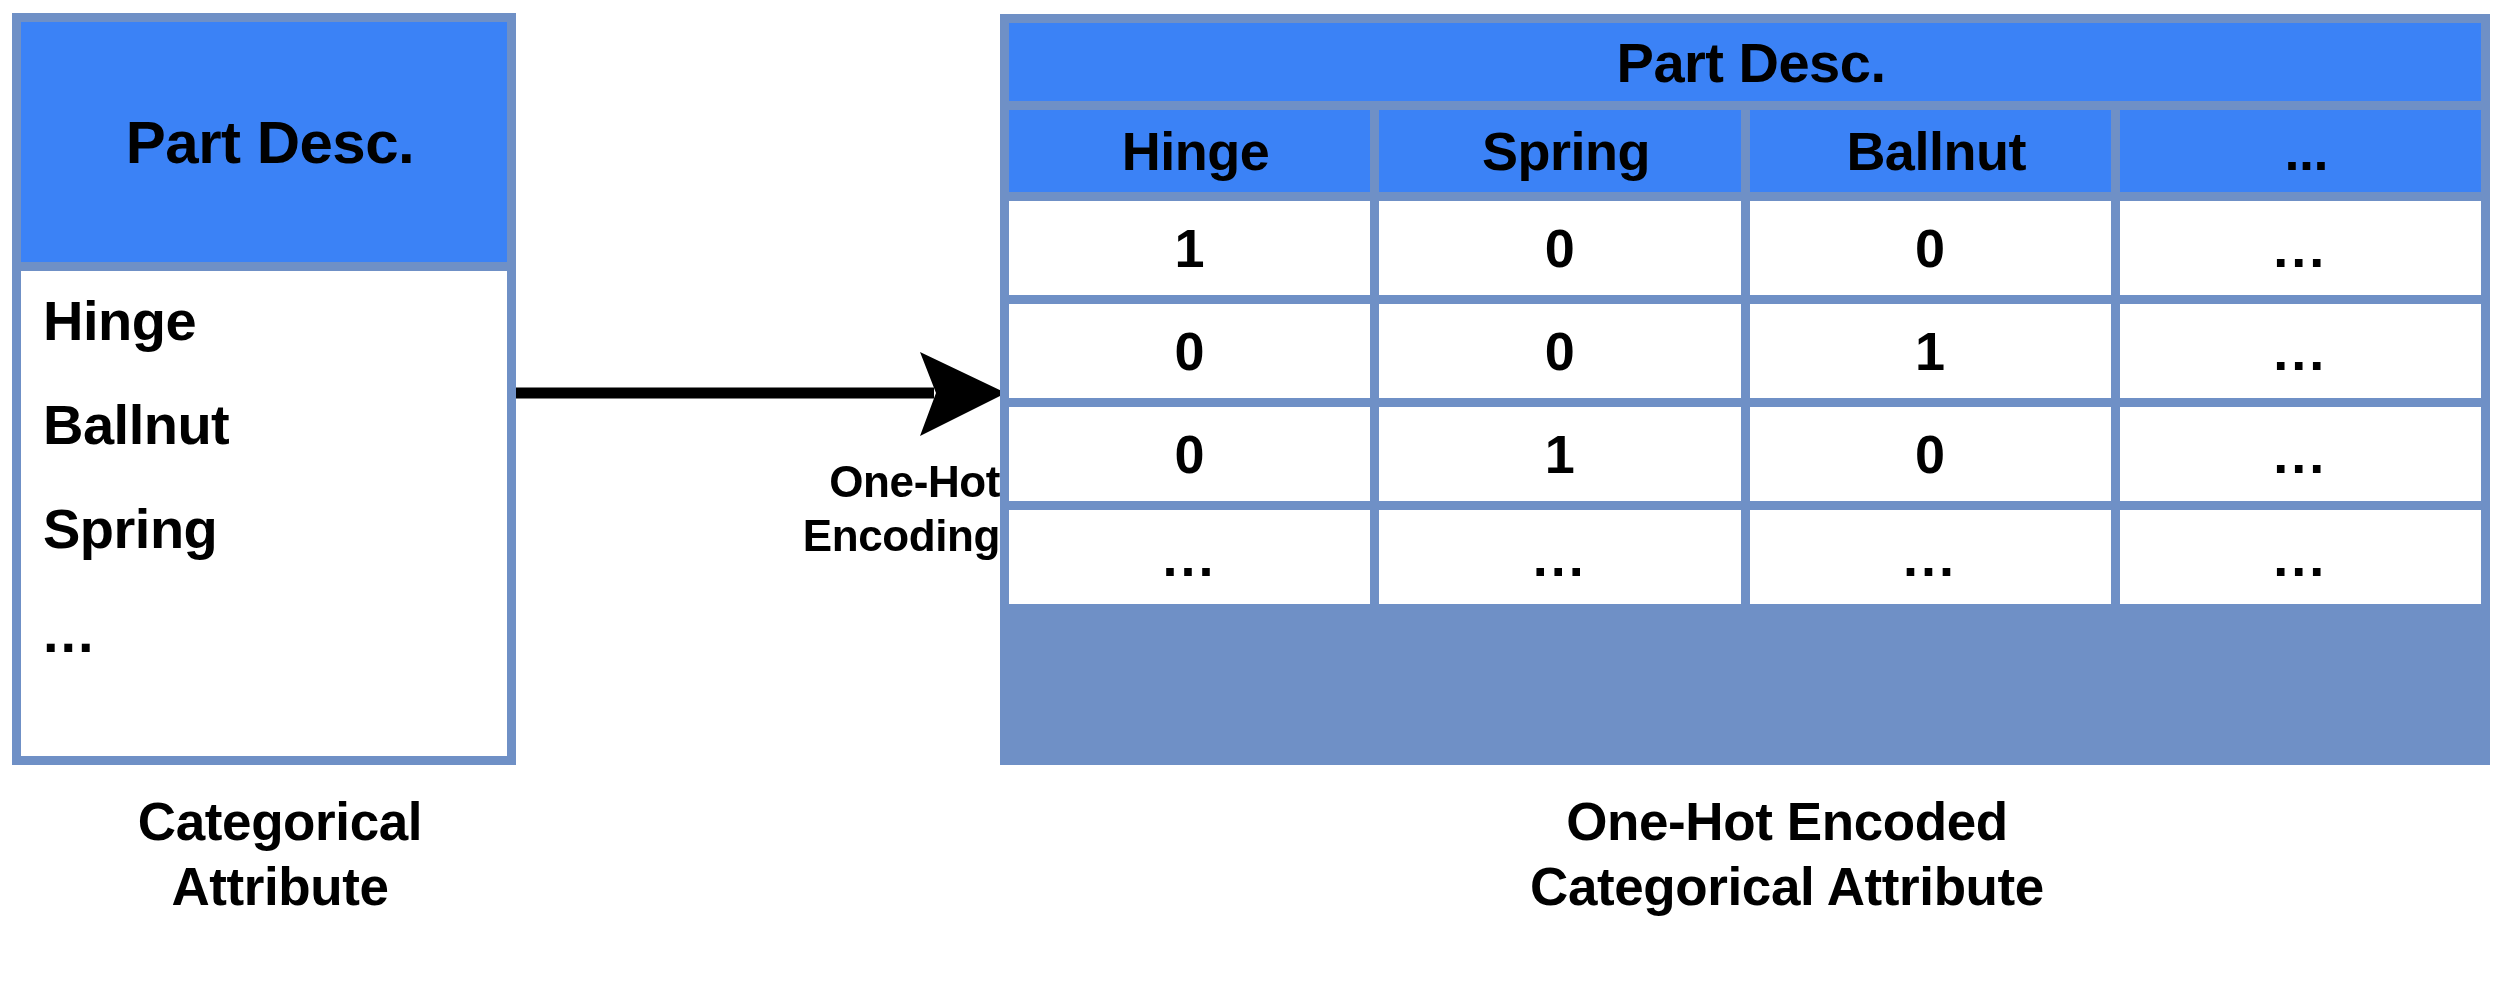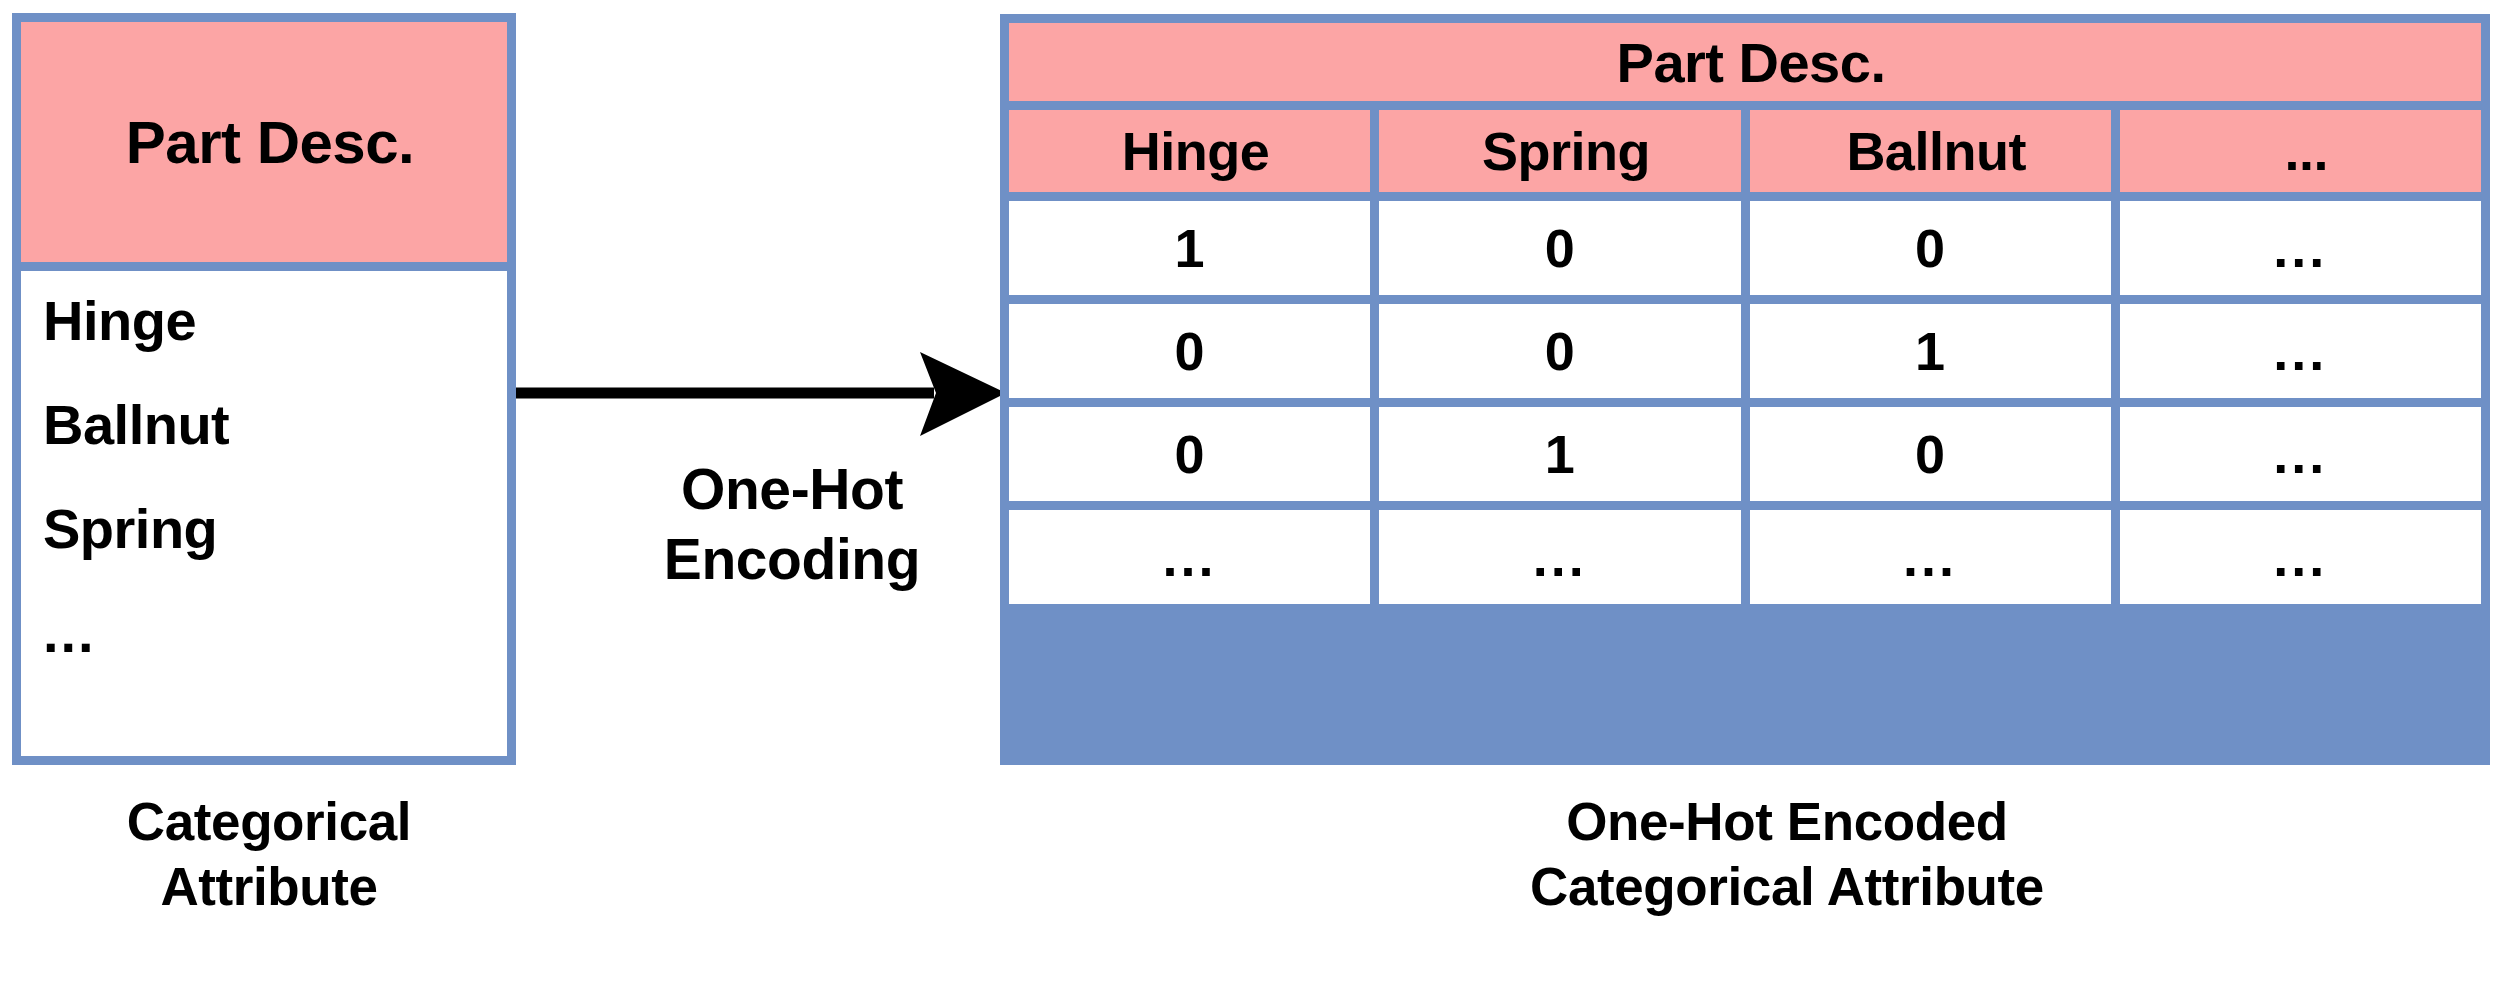--- a/index.html
+++ b/index.html
@@ -29,21 +29,21 @@
     display: flex;
     align-items: center;
     justify-content: center;
     background: #ffffff;
     font-weight: bold;
     color: #000;
     overflow: hidden;
     white-space: nowrap;
   }
   .cell.head {
-    background: #fca5a5;
+    background: #3b82f6;
     padding-left: 12px;
   }
 
   
   #left-table {
     left: 12px;
     top: 13px;
     width: 504px;
     height: 752px;
   }
@@ -86,21 +86,21 @@
   .caption {
     position: absolute;
     text-align: center;
     font-size: 53px;
     font-weight: bold;
     line-height: 1.22;
     letter-spacing: -0.4px;
     white-space: pre-line;
   }
   #left-caption {
-    left: 4px;
+    left: 15px;
     top: 790px;
     width: 530px;
   }
   #right-caption {
     left: 1042px;
     top: 790px;
     width: 1490px;
   }
 
   
@@ -108,25 +108,25 @@
     position: absolute;
     left: 516px;
     top: 340px;
     width: 490px;
     height: 110px;
   }
   #arrow-svg { display: block; }
 
   #arrow-label {
     position: absolute;
-    left: 552px;
+    left: 520px;
     top: 455px;
     width: 480px;
-    text-align: center;
-    font-size: 57px;
+    text-align: right;
+    font-size: 44px;
     font-weight: bold;
     line-height: 1.22;
     letter-spacing: -0.4px;
     white-space: pre-line;
   }
 
   
   #right-table {
     left: 1000px;
     top: 14px;

